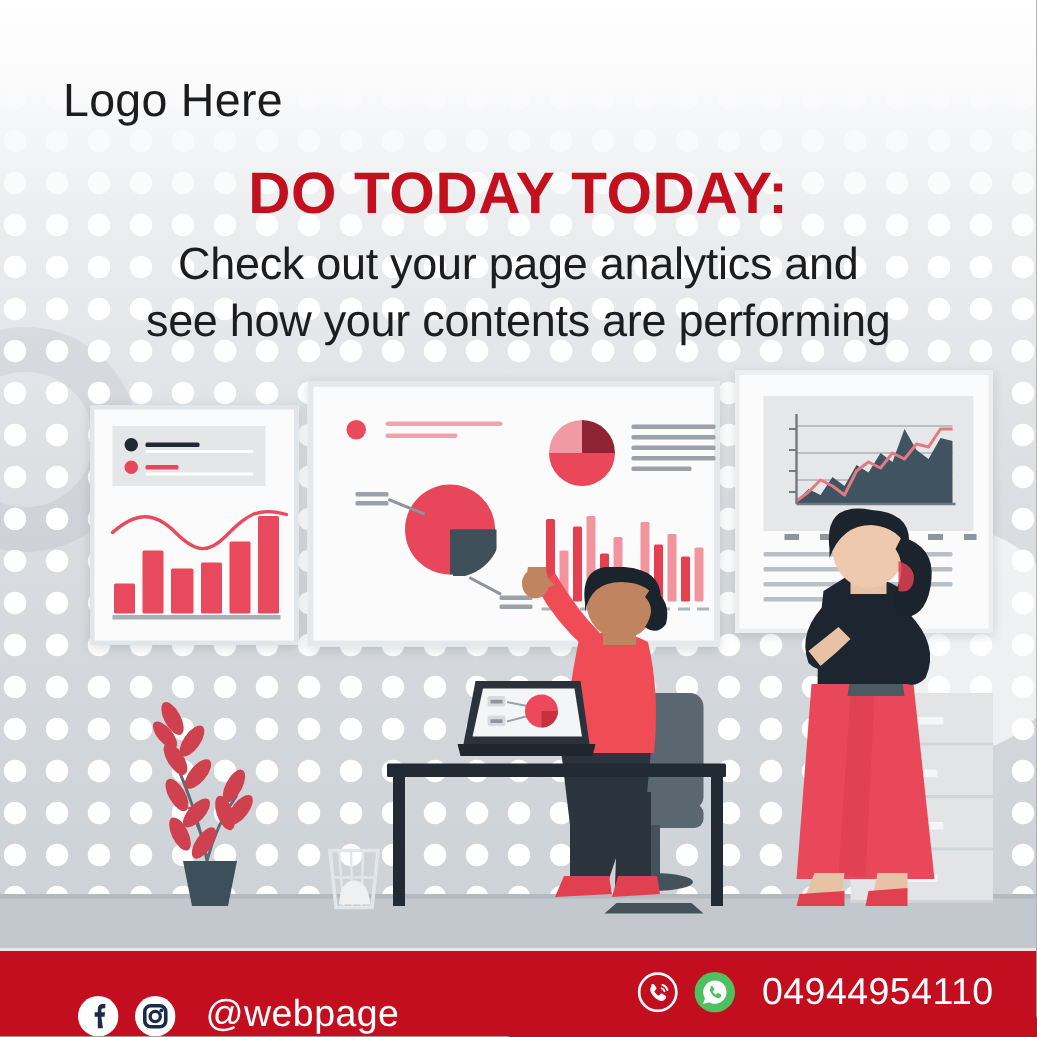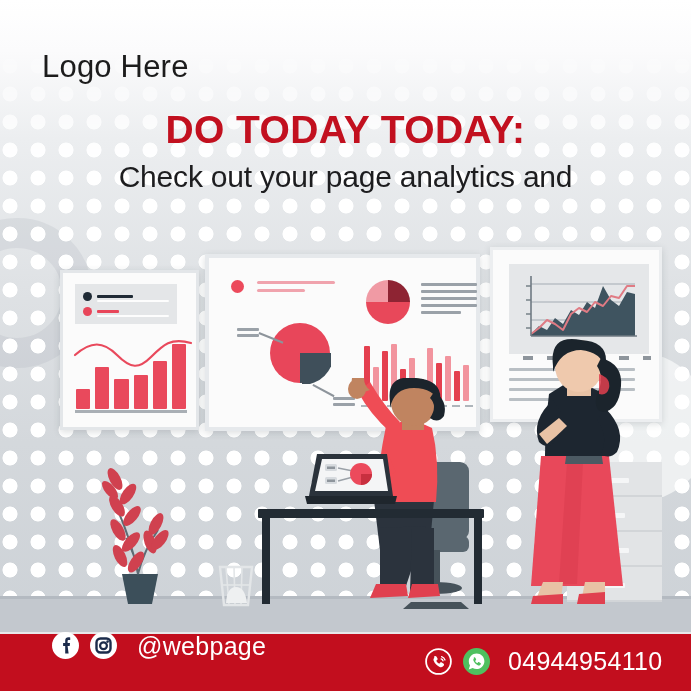--- a/index.html
+++ b/index.html
@@ -114,21 +114,21 @@
   .person-man{position:absolute;left:330px;top:378px;width:170px;height:230px;}
   .person-woman{position:absolute;left:505px;top:338px;width:145px;height:270px;}
   .laptop{position:absolute;left:305px;top:452px;width:92px;height:62px;}
   .chair{position:absolute;left:395px;top:462px;width:95px;height:148px;}
 
   
   .footer{
     position:absolute;left:0;right:0;bottom:0;height:59px;background:#c20e1e;
   }
   .footer-top{position:absolute;left:0;right:0;top:0;height:2px;background:#e8e8ea;}
-  .f-left{position:absolute;left:52px;top:0;height:59px;display:flex;align-items:flex-start;gap:11px;}
+  .f-left{position:absolute;left:52px;top:0;height:59px;display:flex;align-items:flex-end;gap:11px;}
   .f-right{position:absolute;left:425px;top:0;height:59px;display:flex;align-items:center;gap:11px;}
   .ic{width:27px;height:27px;flex:0 0 27px;display:block;}
   .handle{color:#fff;font-size:25px;margin-left:9px;letter-spacing:.3px;}
   .phone{color:#fff;font-size:25px;margin-left:7px;letter-spacing:.3px;}
 </style>
 </head>
 <body>
 
 <div id="poster">
 
@@ -140,20 +140,21 @@
     <div class="deco-ring r1"></div>
   </div>
   <div class="bg-dots"></div>
   <div class="floor"></div>
   <div class="floor-line"></div>
 
   <div class="logo">Logo Here</div>
   <div class="headline">DO TODAY TODAY:</div>
   <div class="subline">
     <div>Check out your page analytics and</div>
+    <div>see how your contents are performing</div>
   </div>
 
   <div class="board board-left">
     <div class="lb-legend">
       <span class="lb-dot d1"></span>
       <span class="lb-line l1"></span>
       <span class="lb-line l1b"></span>
       <span class="lb-dot d2"></span>
       <span class="lb-line l2"></span>
       <span class="lb-line l2b"></span>

